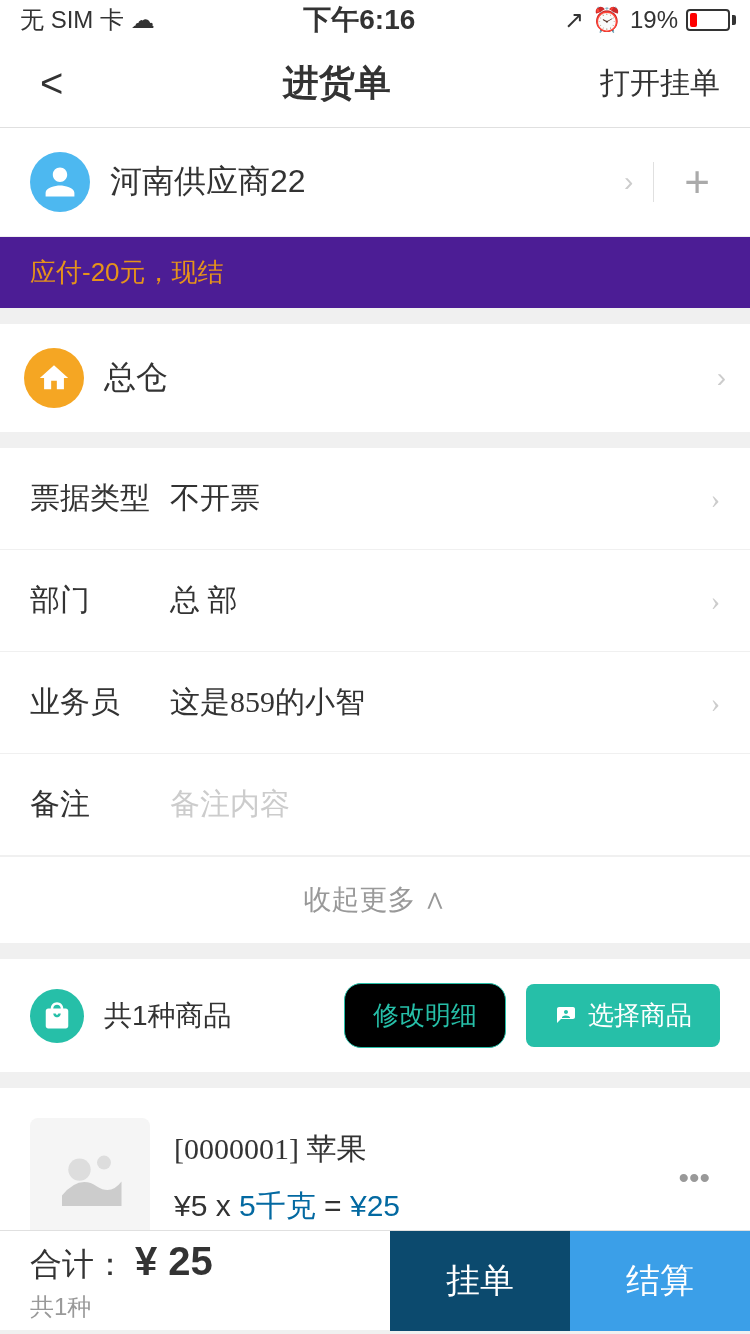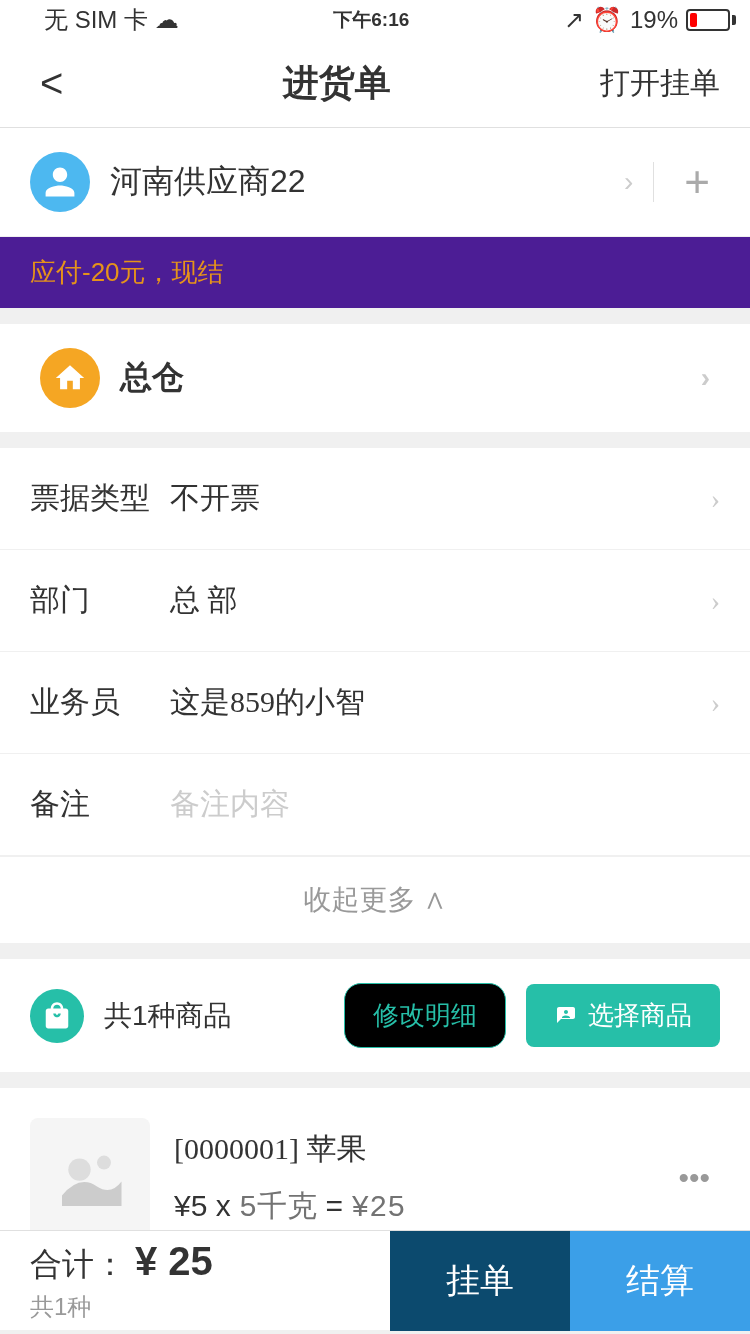--- a/index.html
+++ b/index.html
@@ -17,22 +17,22 @@
     .status-bar {
       height: 40px;
       background: #fff;
       display: flex;
       align-items: center;
       justify-content: space-between;
       padding: 0 20px;
       font-size: 24px;
       color: #333;
     }
-    .status-left { display: flex; align-items: flex-start; gap: 10px; margin-left: 24px; }
-    .status-center { font-weight: 600; font-size: 19px; }
+    .status-left { display: flex; align-items: flex-start; gap: 10px; }
+    .status-center { font-weight: 600; font-size: 28px; }
     .status-right { display: flex; align-items: center; gap: 8px; font-size: 24px; }
     .battery-icon {
       width: 44px; height: 22px; border: 2px solid #333; border-radius: 4px; position: relative; display: inline-flex; align-items: center; padding: 2px;
     }
     .battery-icon::after {
       content: ''; position: absolute; right: -8px; top: 50%; transform: translateY(-50%); width: 4px; height: 10px; background: #333; border-radius: 0 2px 2px 0;
     }
     .battery-fill { height: 100%; width: 20%; background: #f00; border-radius: 2px; }
 
     
@@ -86,22 +86,21 @@
       background: #4c1d95;
       padding: 18px 30px;
       font-size: 26px;
       color: #e6931a;
     }
 
     
     .warehouse-row {
       display: flex;
       align-items: center;
-      padding: 24px 40px;
-      font-weight: bold;
+      padding: 24px 24px;
     }
     .warehouse-icon {
       width: 60px; height: 60px; border-radius: 50%; background: #f5a623;
       display: flex; align-items: center; justify-content: center;
       margin-right: 20px; flex-shrink: 0;
     }
     .warehouse-icon svg { width: 34px; height: 34px; fill: #fff; }
     .warehouse-name { flex: 1; font-size: 32px; }
 
     
@@ -187,21 +186,21 @@
     }
     .product-thumb {
       width: 120px; height: 120px; background: #f5f5f5; border-radius: 8px;
       display: flex; align-items: center; justify-content: center;
       flex-shrink: 0;
     }
     .product-thumb svg { width: 70px; height: 70px; fill: #ccc; }
     .product-info { flex: 1; }
     .product-name { font-size: 30px; color: #333; margin-bottom: 16px; font-family: Liberation Serif, serif; }
     .product-price { font-size: 30px; color: #333; }
-    .product-price span.blue { color: #737373; font-family: Liberation Mono, monospace; }
+    .product-price span.blue { color: #0369a1; }
     .more-btn {
       color: #999; font-size: 30px; padding: 10px; cursor: pointer;
     }
 
     
     .bottom-bar {
       position: fixed;
       bottom: 4px;
       width: 750px;
       height: 100px;

